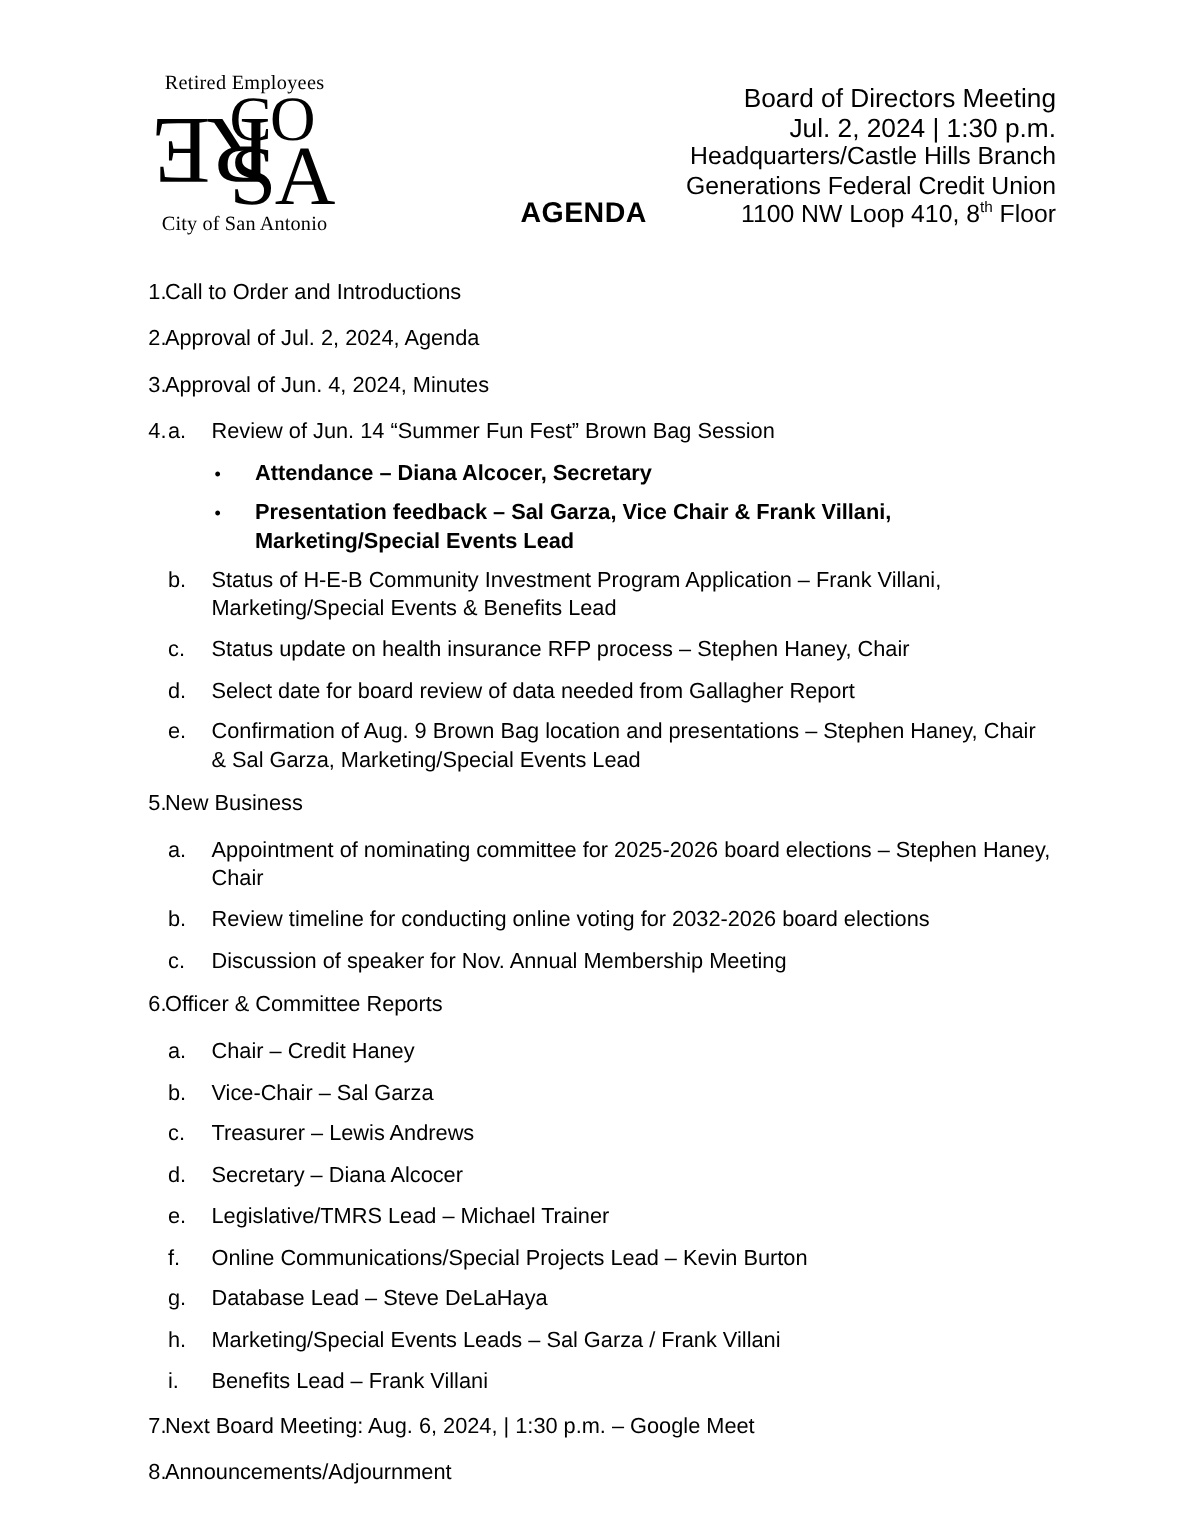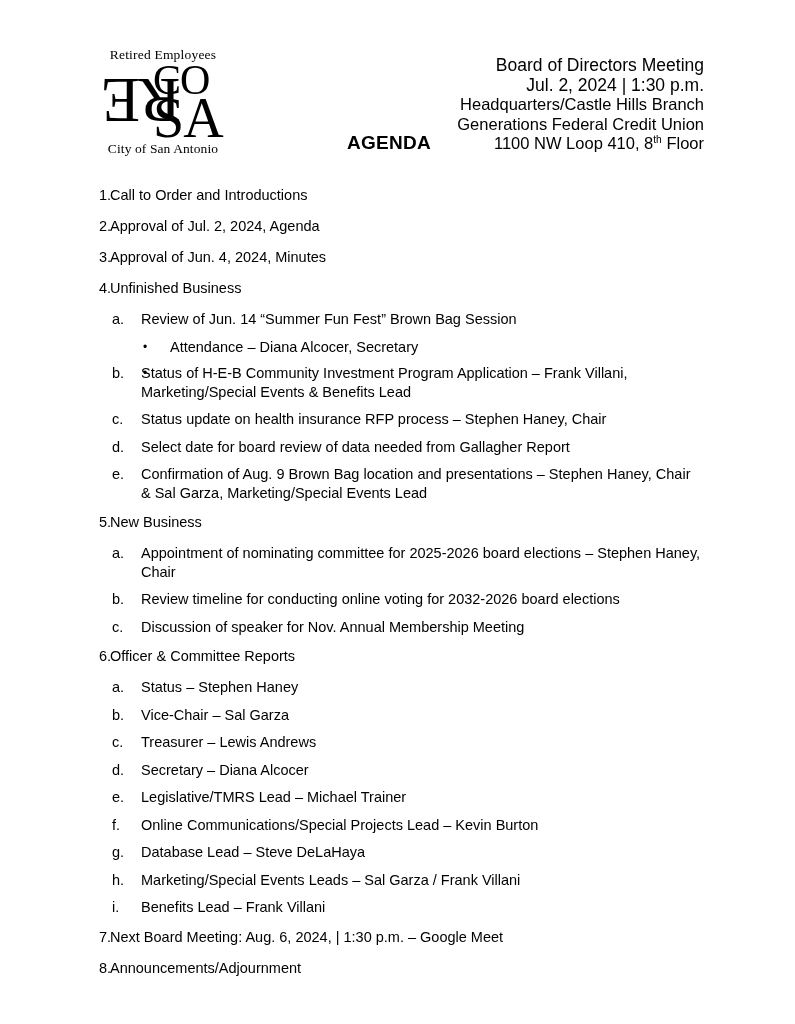--- a/index.html
+++ b/index.html
@@ -177,20 +177,21 @@
     left: 143px;
     top: 0;
     font-size: 12px;
     line-height: 18.5px;
   }
   .bullet-text {
     margin-left: 170px;
     margin-right: 95px;
     font-size: 14.5px;
     line-height: 18.5px;
+    font-weight: bold;
   }
 
   .group-gap { height: 2px; }
   .sub-list { margin-top: 2px; }
 </style>
 </head>
 <body>
 
 <div class="page">
 
@@ -229,33 +230,33 @@
       <div class="item-text">Approval of Jul. 2, 2024, Agenda</div>
     </div>
 
     <div class="item">
       <span class="item-num">3.</span>
       <div class="item-text">Approval of Jun. 4, 2024, Minutes</div>
     </div>
 
     <div class="item">
       <span class="item-num">4.</span>
-      <div class="item-text">Unfinished Business</div>
     </div>
     <div class="sub-list">
       <div class="subitem">
         <span class="subitem-letter">a.</span>
         <div class="subitem-text">Review of Jun. 14 “Summer Fun Fest” Brown Bag Session</div>
       </div>
       <div class="bullet-item">
         <span class="bullet-dot">•</span>
         <div class="bullet-text">Attendance – Diana Alcocer, Secretary</div>
       </div>
       <div class="bullet-item">
         <span class="bullet-dot">•</span>
+        <div class="bullet-text">Presentation feedback – Sal Garza, Vice Chair &amp; Frank Villani, Marketing/Special Events Lead</div>
       </div>
       <div class="subitem">
         <span class="subitem-letter">b.</span>
         <div class="subitem-text">Status of H-E-B Community Investment Program Application – Frank Villani, Marketing/Special Events &amp; Benefits Lead</div>
       </div>
       <div class="subitem">
         <span class="subitem-letter">c.</span>
         <div class="subitem-text">Status update on health insurance RFP process – Stephen Haney, Chair</div>
       </div>
       <div class="subitem">
@@ -291,21 +292,21 @@
 
     <div class="group-gap"></div>
 
     <div class="item">
       <span class="item-num">6.</span>
       <div class="item-text">Officer &amp; Committee Reports</div>
     </div>
     <div class="sub-list">
       <div class="subitem">
         <span class="subitem-letter">a.</span>
-        <div class="subitem-text">Status – Stephen Haney</div>
+        <div class="subitem-text">Chair – Credit Haney</div>
       </div>
       <div class="subitem">
         <span class="subitem-letter">b.</span>
         <div class="subitem-text">Vice-Chair – Sal Garza</div>
       </div>
       <div class="subitem">
         <span class="subitem-letter">c.</span>
         <div class="subitem-text">Treasurer – Lewis Andrews</div>
       </div>
       <div class="subitem">

